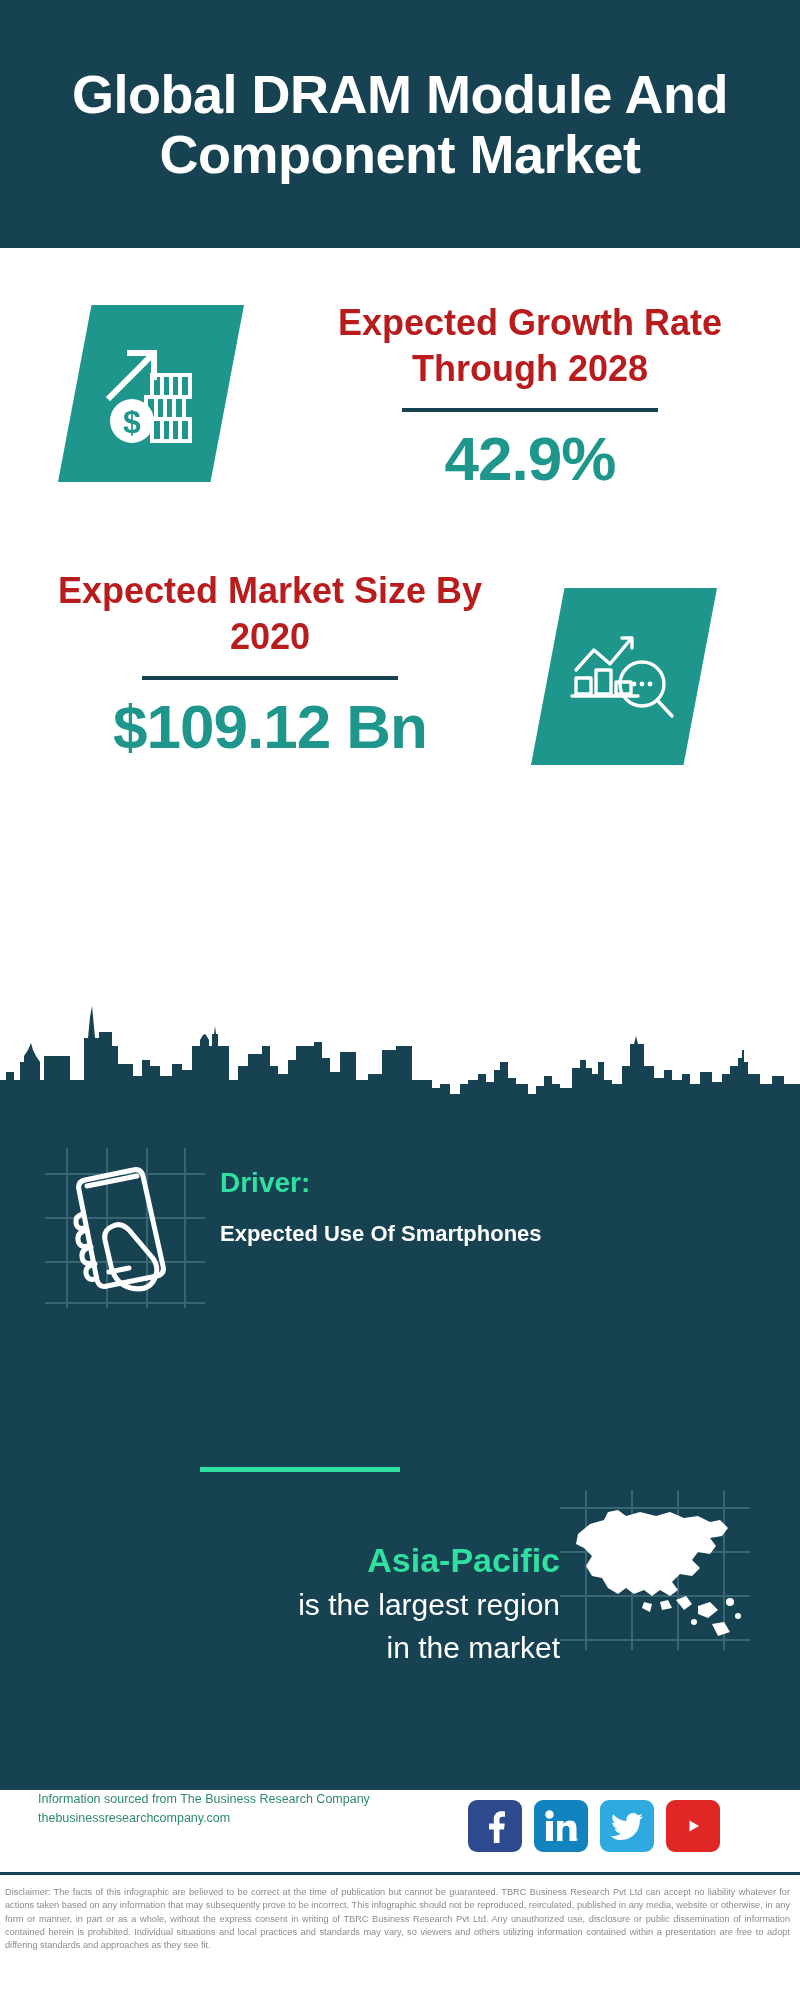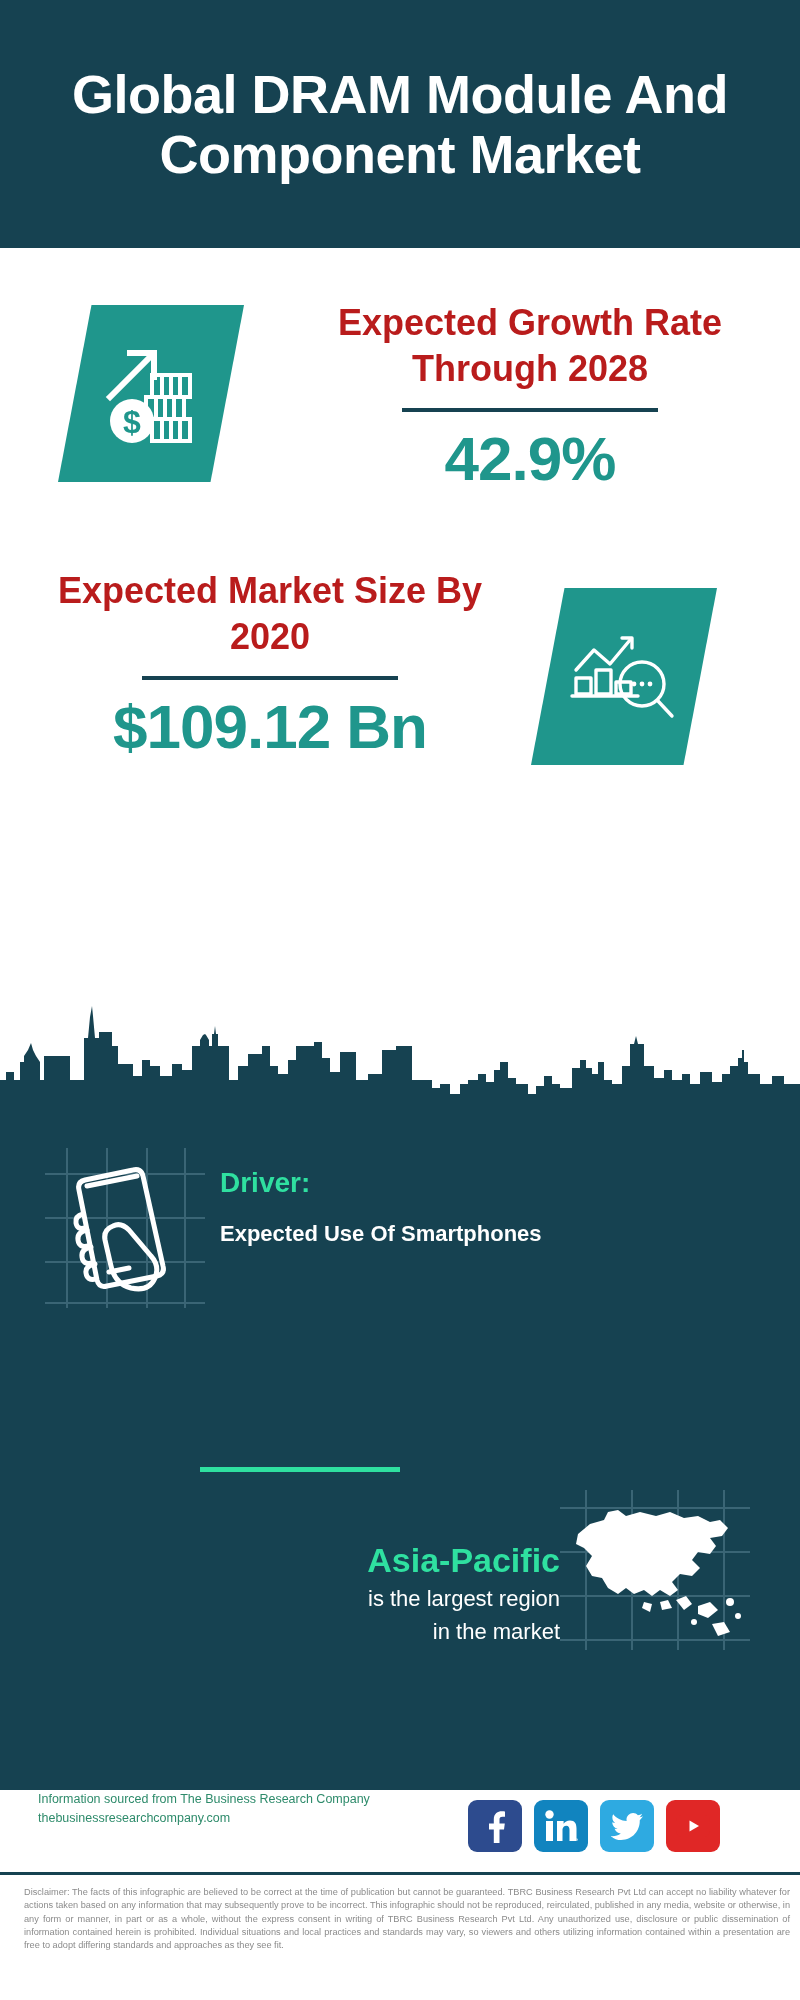--- a/index.html
+++ b/index.html
@@ -90,21 +90,21 @@
   }
 
   
   .region-text{
     position:absolute; left:20px; top:1500px; width:540px; text-align:right;margin-top:40px;
   }
   .region-label{
     color:#2fe0a0; font-size:34px; font-weight:bold; line-height:1.22;
   }
   .region-desc{
-    color:#ffffff; font-size:22px; font-weight:normal; line-height:1.3; margin-top:4px;
+    color:#ffffff; font-size:30px; font-weight:normal; line-height:1.3; margin-top:4px;
   }
   .region-map{ position:absolute; left:560px; top:1490px; width:190px; height:160px; }
 
   
   .source-bar{
     position:absolute; left:0; top:1790px; width:800px; height:82px;
     background:#ffffff; display:flex; align-items:flex-start;
   }
   .source-text{
     margin-left:38px; color:#2e8b6b; font-size:12.5px; line-height:1.55;
@@ -120,21 +120,21 @@
   .sbtn.li{ background:#1184bf; }
   .sbtn.tw{ background:#2eaae1; }
   .sbtn.yt{ background:#e02726; }
   .sbtn svg{ display:block; }
 
   
   .disc-rule{
     position:absolute; left:0; top:1872px; width:800px; height:3px; background:#164251;
   }
   .disclaimer{
-    position:absolute; left:0; top:1880px; width:800px; padding:6px 10px 0 24px;
+    position:absolute; left:0; top:1880px; width:800px; padding:6px 10px 0 5px;
     color:#8b8b8b; font-size:9.2px; line-height:1.45; text-align:justify;
     font-family:"Liberation Sans", sans-serif;
   }
 </style>
 </head>
 <body>
 
 <div class="header">
   <h1>Global DRAM Module And Component Market</h1>
 </div>

